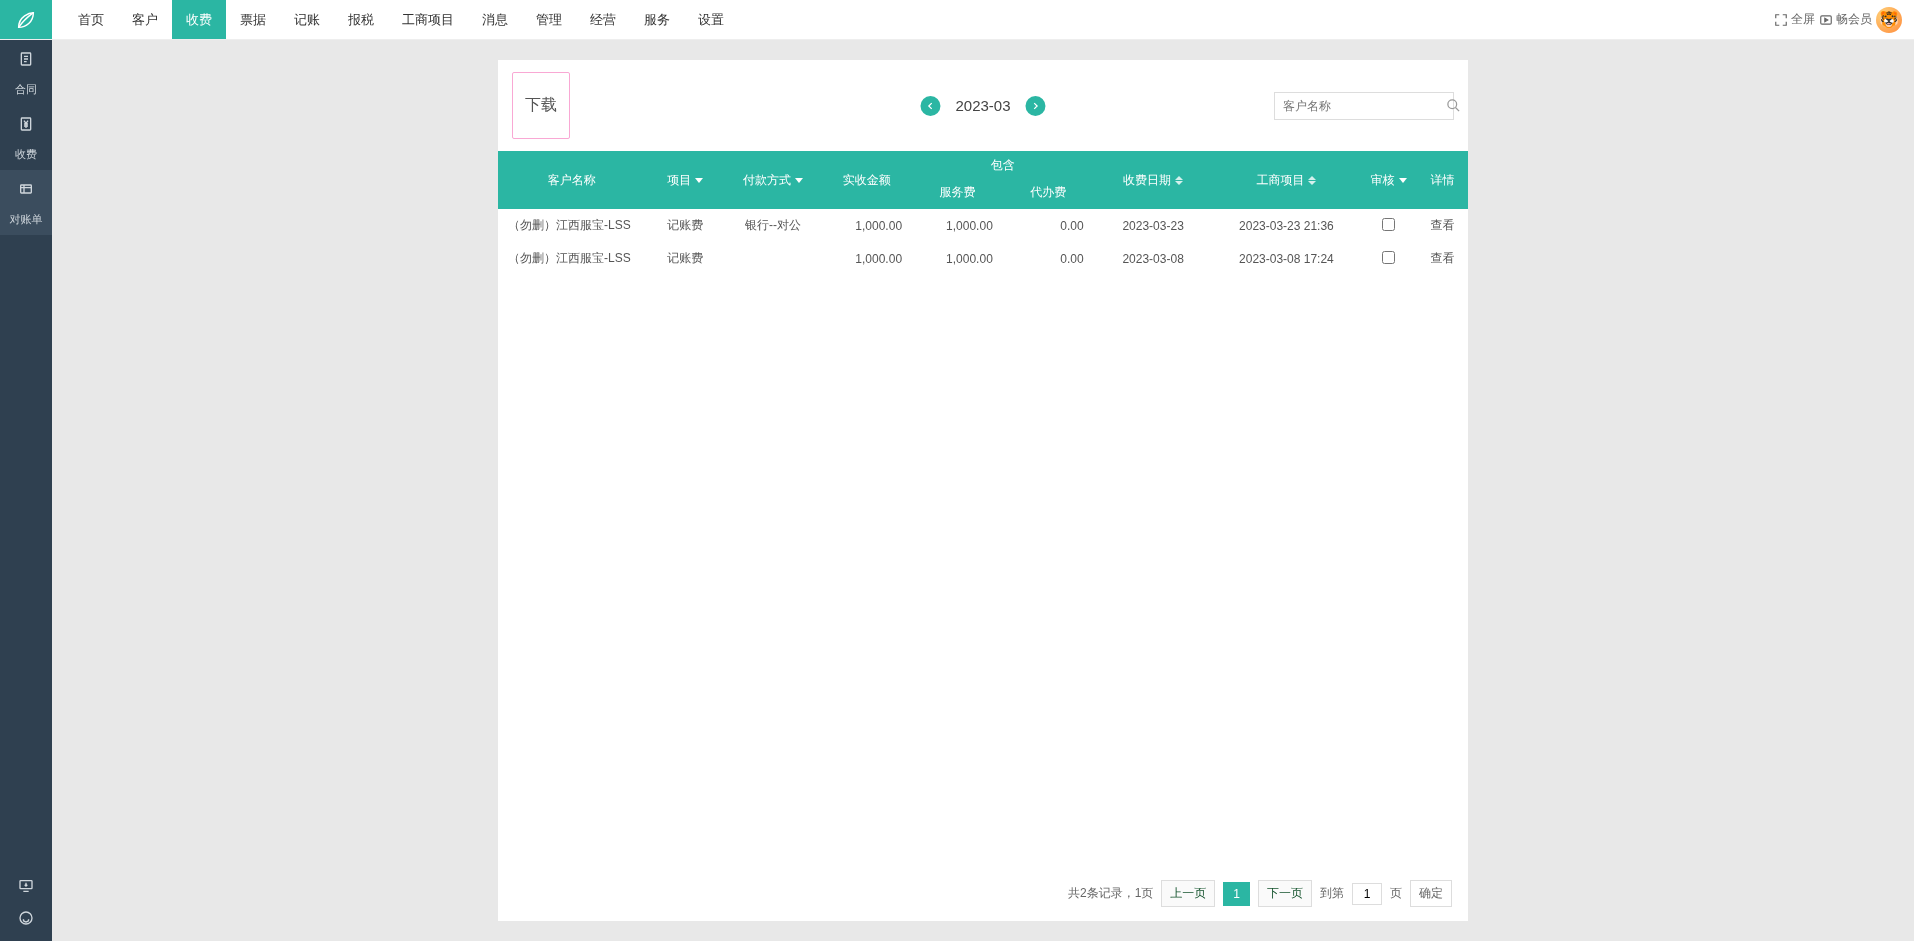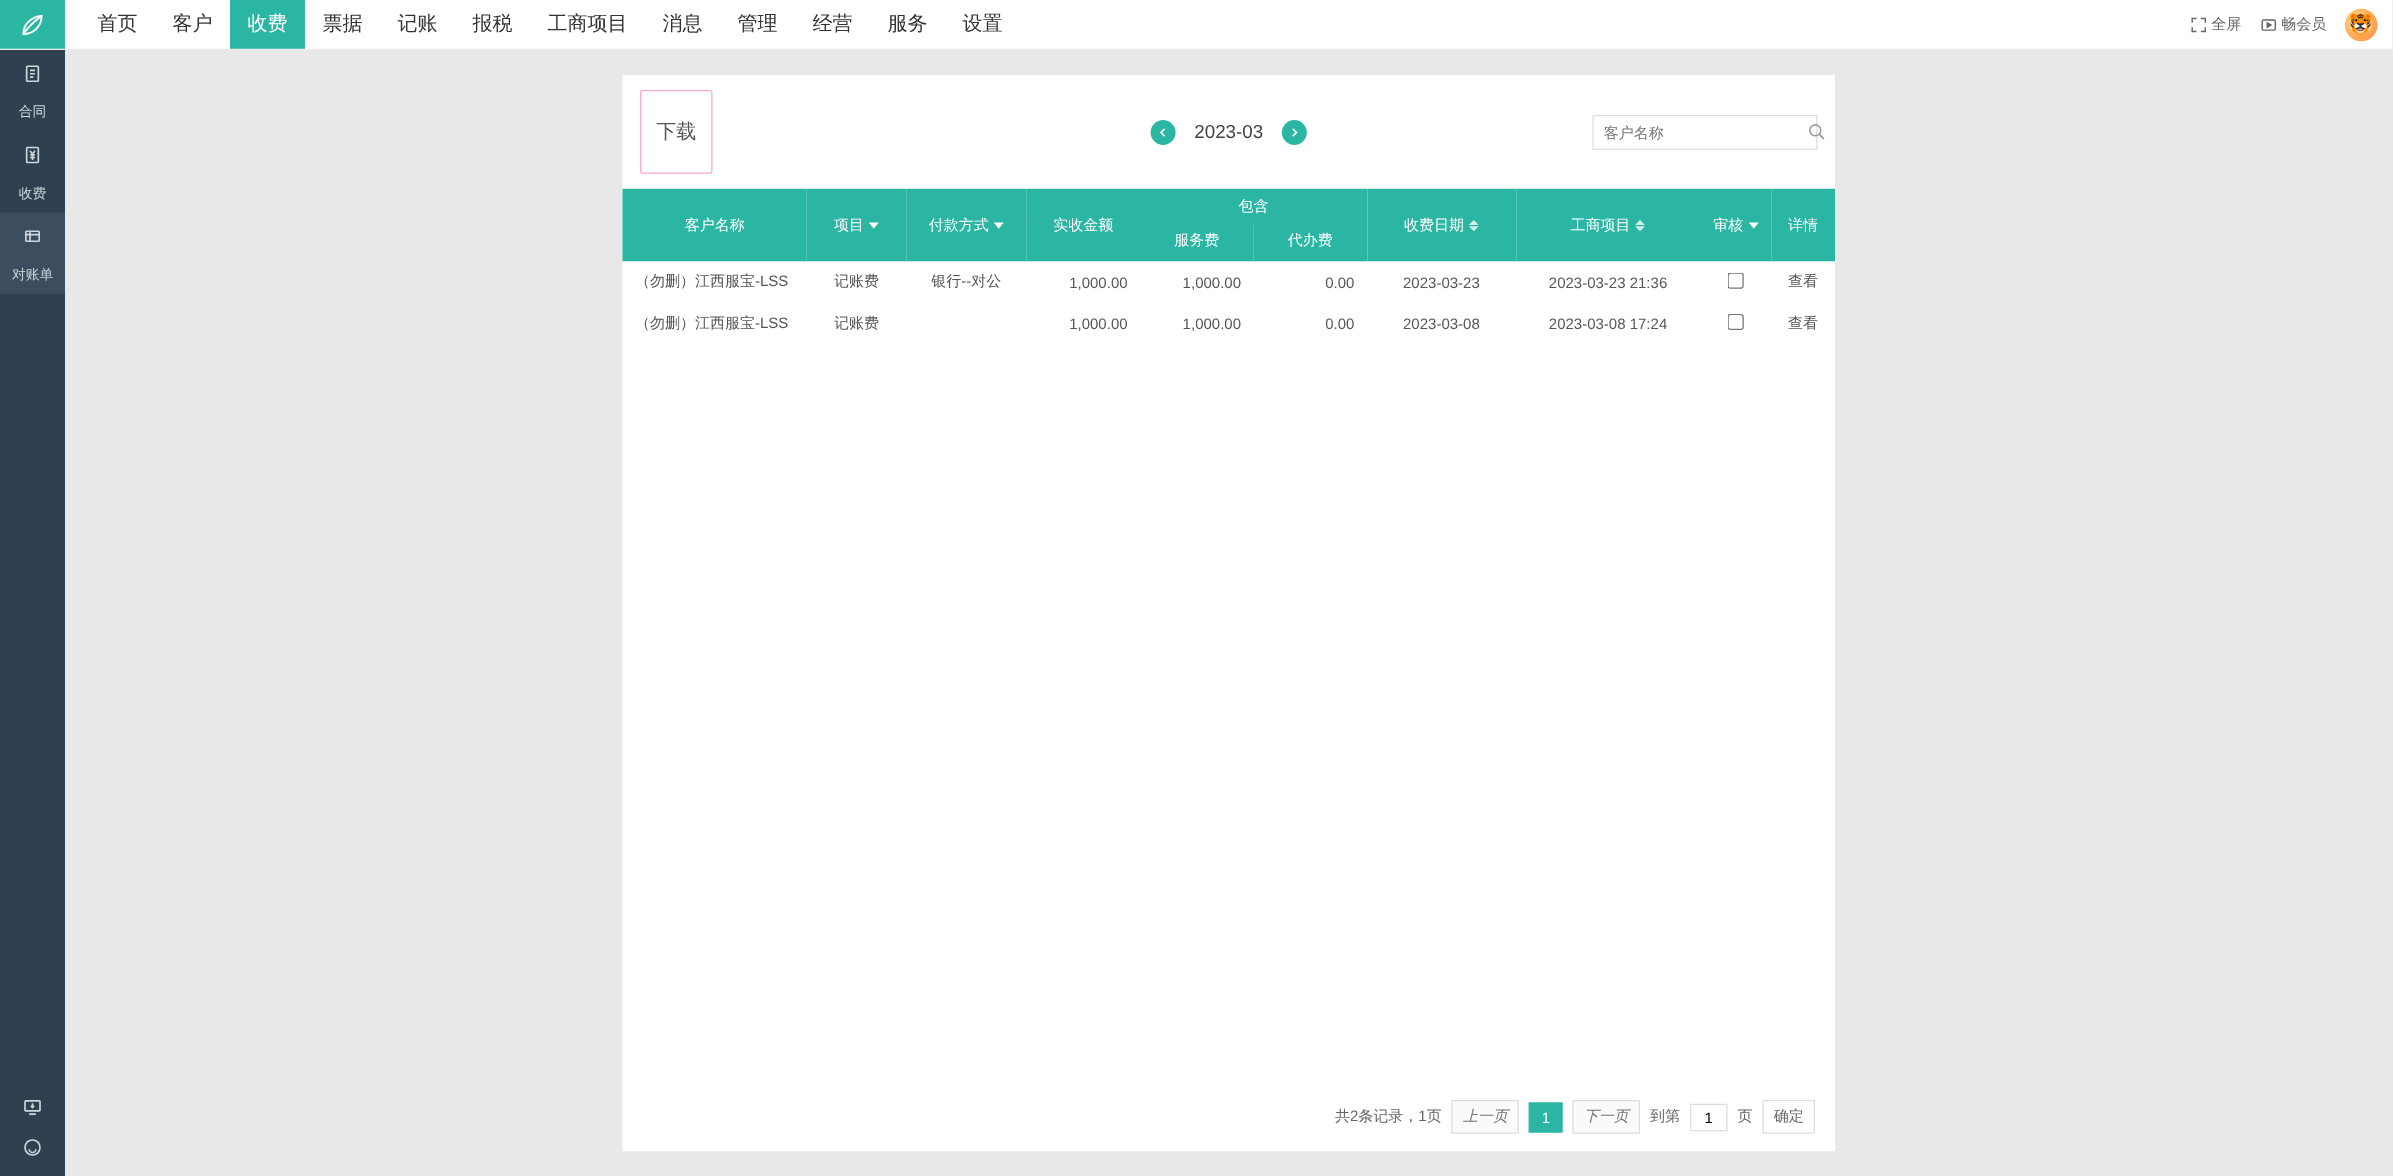--- a/index.html
+++ b/index.html
@@ -3,23 +3,23 @@
   <meta charset="utf-8">
   <style>
     * { margin: 0; padding: 0; box-sizing: border-box; }
     body { font-family: "Microsoft YaHei", "PingFang SC", sans-serif; font-size: 12px; color: #333; background: #e8e8e8; overflow: hidden; }
     
     
     .topbar { height: 40px; background: #fff; display: flex; align-items: stretch; border-bottom: 1px solid #eee; }
     .logo-box { width: 52px; background: #2bb6a3; display: flex; align-items: center; justify-content: center; }
     .logo-box svg { width: 22px; height: 22px; }
     .topnav { display: flex; align-items: stretch; padding-left: 12px; }
-    .topnav-item { padding: 0 14px; display: flex; align-items: center; color: #333; cursor: pointer; font-size: 16px; }
+    .topnav-item { padding: 0 14px; display: flex; align-items: center; color: #333; cursor: pointer; font-size: 13px; }
     .topnav-item.active { background: #2bb6a3; color: #fff; }
-    .topbar-right { margin-left: auto; display: flex; align-items: center; padding-right: 12px; gap: 15px; }
+    .topbar-right { margin-left: auto; display: flex; align-items: center; padding-right: 12px; gap: 4px; }
     .top-right-item { display: flex; align-items: center; gap: 3px; color: #666; cursor: pointer; font-size: 12px; }
     .avatar { width: 26px; height: 26px; border-radius: 50%; background: radial-gradient(circle at 30% 30%, #ffd27a, #ff8a3a); display:flex; align-items:center; justify-content:center; font-size:16px;}
     
     
     .layout { display: flex; height: calc(100vh - 40px); }
     
     
     .sidebar { width: 52px; background: #2f4050; display: flex; flex-direction: column; color: #cfd6dc; }
     .side-item { display: flex; flex-direction: column; align-items: center; padding: 10px 0 8px; cursor: pointer; gap: 14px;}
     .side-item.active { background: #3b4d5e; }
@@ -59,21 +59,21 @@
     .tbody td.left { text-align: left; padding-left: 10px;}
     .view-link { color: #555; cursor:pointer;}
     .chk { width:13px;height:13px;cursor:pointer;}
 
     
     .table-fill { flex: 1; }
 
     
     .pager { display: flex; align-items: center; justify-content: flex-end; gap: 8px; padding: 14px 16px; color: #666; font-size: 12px; border-top:0;}
     .pg-btn { border: 1px solid #ddd; background:#fff;padding: 4px 8px; cursor: pointer; font-size:12px;color:#666;}
-    .pg-btn[disabled]{color:#737373;cursor:default;background:#fafafa;font-style:italic;}
+    .pg-btn[disabled]{color:#14532d;cursor:default;background:#fafafa;}
     .pg-num.active{background:#2bb6a3;color:#fff;border:1px solid #2bb6a3;padding:4px 9px;cursor:pointer;}
     .pg-input{width:30px;height:22px;border:1px solid #ddd;text-align:center;font-size:12px;}
   </style>
 </head>
 <body>
 
 <div class="topbar">
   <div class="logo-box">
     <svg viewBox="0 0 24 24" fill="none" stroke="#fff" stroke-width="1.6">
         <path d="M4 20 C 4 8, 16 4, 20 4 C 20 14, 12 20, 4 20 Z"></path>

